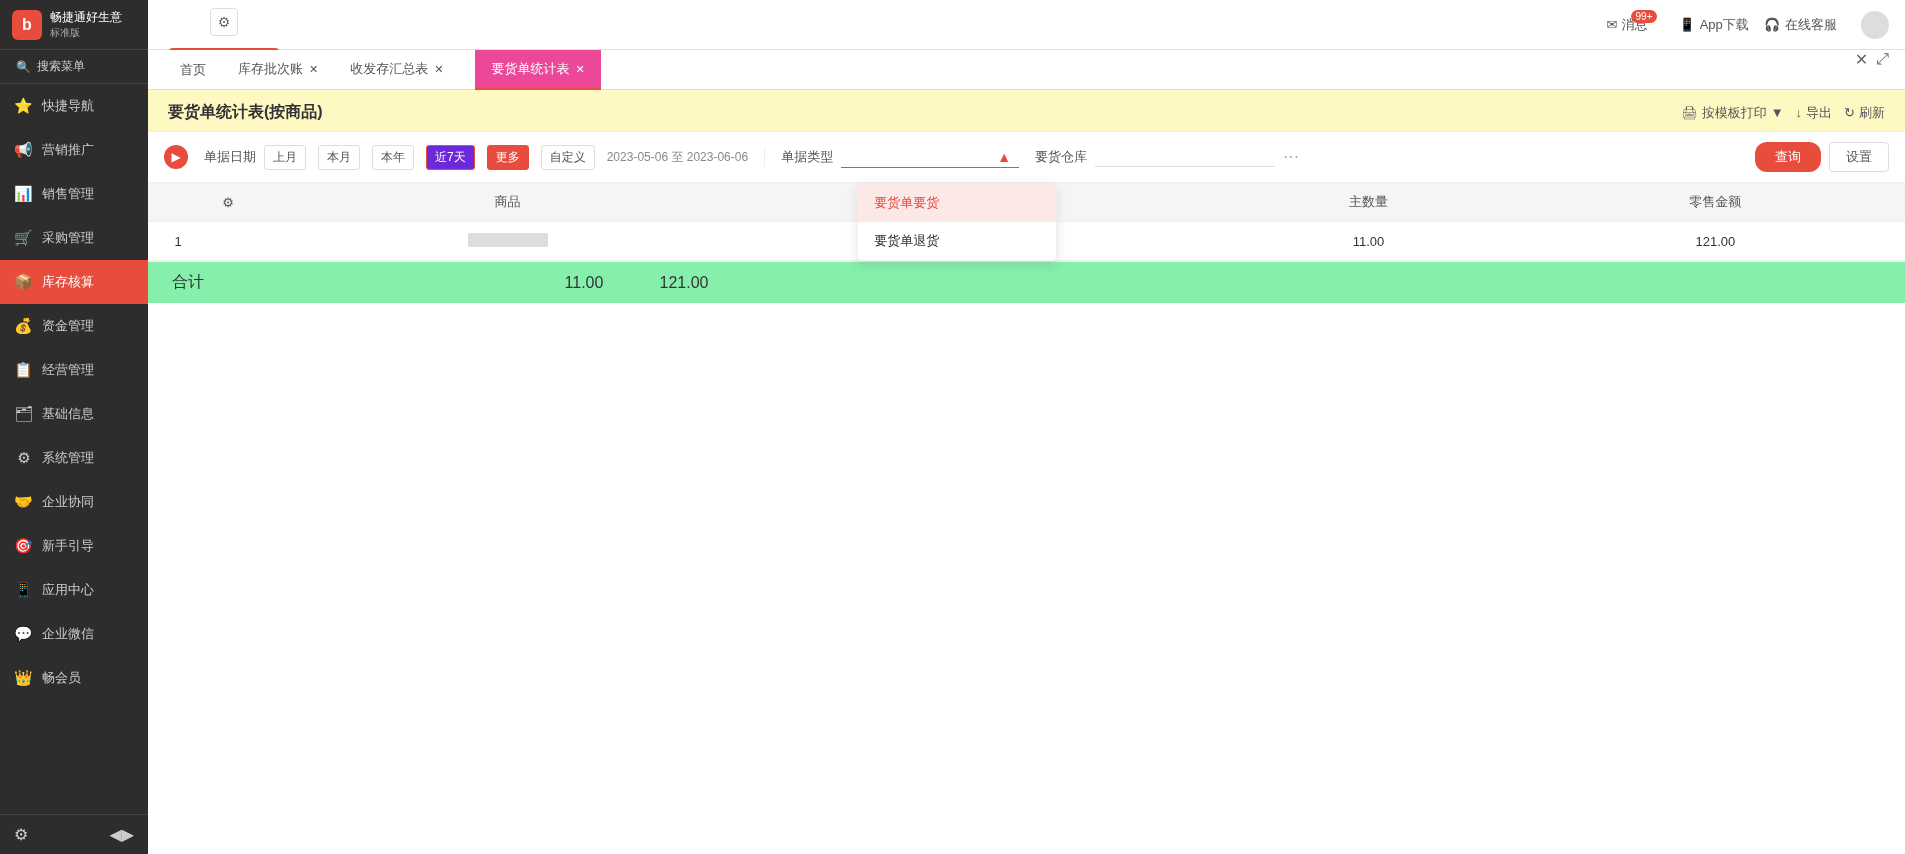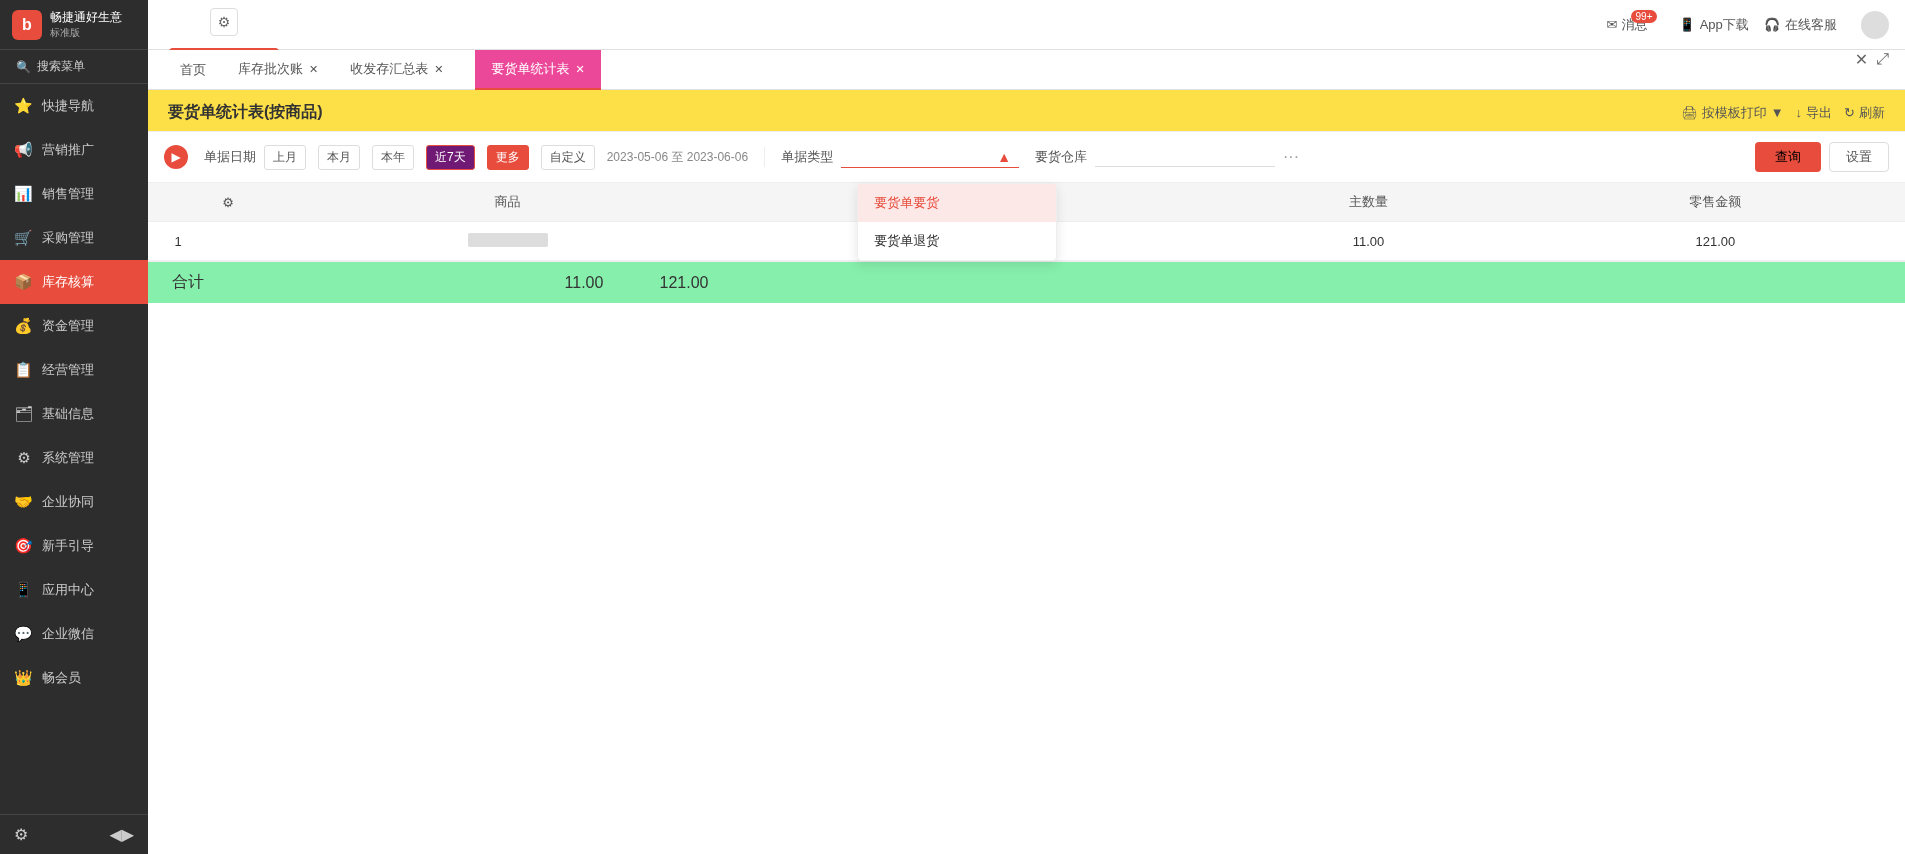--- a/index.html
+++ b/index.html
@@ -187,21 +187,21 @@
       padding: 0;
       background: white;
     }
 
     
     .page-header {
       display: flex;
       align-items: center;
       justify-content: space-between;
       padding: 12px 20px 8px;
-      background: #fde047;
+      background: #fef9c3;
       border-bottom: 1px solid #eee;
     }
     .page-title { font-size: 16px; font-weight: 600; color: #333; }
     .page-actions { display: flex; align-items: center; gap: 12px; }
     .page-action-btn {
       display: flex; align-items: center; gap: 4px;
       font-size: 13px; color: #555; cursor: pointer;
     }
 
     
@@ -226,21 +226,21 @@
     .date-btns { display: flex; gap: 12px; }
     .date-btn {
       padding: 3px 8px;
       border: 1px solid #ddd;
       border-radius: 3px;
       font-size: 12px;
       color: #555;
       cursor: pointer;
       background: white;
     }
-    .date-btn.active { background: #701a75; color: white; border-color: #e74c3c; }
+    .date-btn.active { background: #6d28d9; color: white; border-color: #e74c3c; }
     .date-btn.more {
       background: #e74c3c;
       color: white;
       border-color: #e74c3c;
     }
     .date-range { font-size: 12px; color: #888; margin-left: 4px; text-align: right; }
     .filter-divider { width: 1px; height: 20px; background: #eee; }
     .dropdown-select {
       display: flex; align-items: center;
       border-bottom: 1px solid #e74c3c;
@@ -270,22 +270,22 @@
       font-size: 13px;
       color: #333;
       cursor: pointer;
     }
     .dropdown-option.selected { background: #fde8e8; color: #e74c3c; }
     .more-btn {
       color: #999; font-size: 16px; cursor: pointer;
     }
     .filter-actions { margin-left: auto; display: flex; gap: 8px; }
     .query-btn {
-      background: #e74c3c; color: #000000;
-      border: none; border-radius: 4px;
+      background: #e74c3c; color: #ffffff;
+      border: none; border-radius: 12px;
       padding: 6px 20px; font-size: 13px;
       cursor: pointer;
     }
     .settings-btn {
       background: white; color: #555;
       border: 1px solid #ddd; border-radius: 4px;
       padding: 5px 16px; font-size: 13px;
       cursor: pointer;
     }
 

